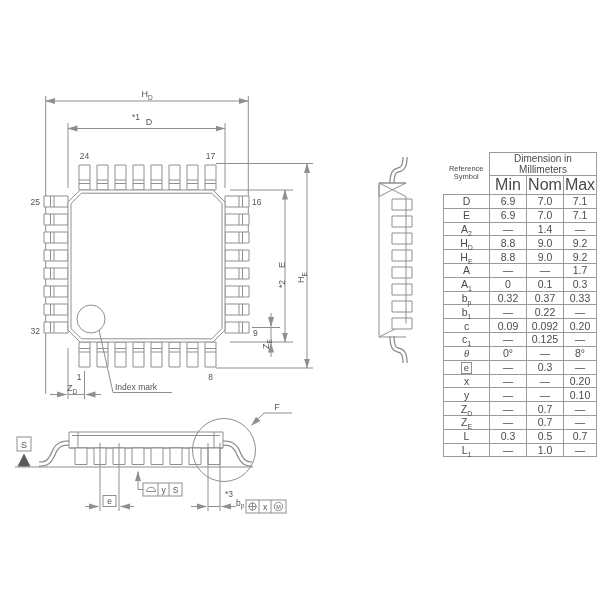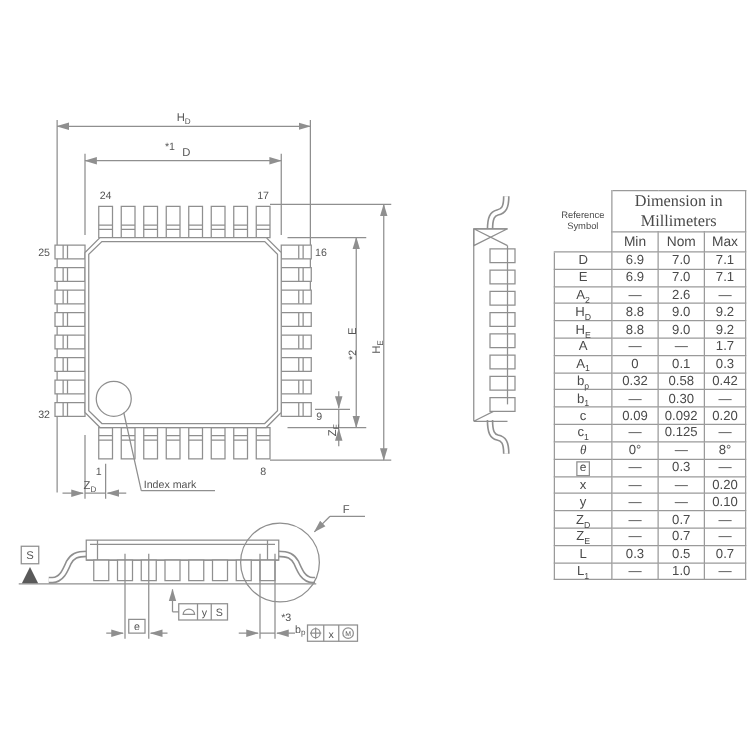--- a/index.html
+++ b/index.html
@@ -14,22 +14,22 @@
   .rb1{fill:none;stroke:#8f8f8f;stroke-width:5.4;}
   .rb2{fill:none;stroke:#fff;stroke-width:2.8;}
   .ss{font-size:6.5px;}
   .tri{fill:#5a5a5a;stroke:none;}
   
   .dim-table{position:absolute;left:443px;top:152px;border-collapse:collapse;table-layout:fixed;
              color:#4a4a4a;}
   .dim-table td,.dim-table th{border:1px solid #9a9a9a;text-align:center;vertical-align:middle;
              padding:0;font-weight:normal;}
   .dim-table .ref-cell{border-left:none;border-top:none;font-size:7.5px;line-height:1.15;}
-  .dim-table .dim-title{font-size:13px;height:14px;font-family:Liberation Serif, serif;}
-  .dim-table .mnm{font-size:11px;height:15px;}
+  .dim-table .dim-title{font-size:10px;height:14px;}
+  .dim-table .mnm{font-size:16px;height:15px;}
   .dim-table td.data{font-size:10.5px;height:12.8px;}
   .dim-table sub{font-size:7px;line-height:0;}
   .theta{font-style:italic;font-family:"Liberation Serif",serif;}
   .boxed{display:inline-block;border:1px solid #8f8f8f;padding:0 2px;font-size:9.5px;line-height:10px;}
 </style>
 </head>
 <body>
 
 <div class="canvas">
 
@@ -182,21 +182,21 @@
         </tr>
   <tr>
           <td class="data"><span>E</span><sub></sub></td>
           <td class="data">6.9</td>
           <td class="data">7.0</td>
           <td class="data">7.1</td>
         </tr>
   <tr>
           <td class="data"><span>A</span><sub>2</sub></td>
           <td class="data">—</td>
-          <td class="data">2.6</td>
+          <td class="data">1.4</td>
           <td class="data">—</td>
         </tr>
   <tr>
           <td class="data"><span>H</span><sub>D</sub></td>
           <td class="data">8.8</td>
           <td class="data">9.0</td>
           <td class="data">9.2</td>
         </tr>
   <tr>
           <td class="data"><span>H</span><sub>E</sub></td>
@@ -212,27 +212,27 @@
         </tr>
   <tr>
           <td class="data"><span>A</span><sub>1</sub></td>
           <td class="data">0</td>
           <td class="data">0.1</td>
           <td class="data">0.3</td>
         </tr>
   <tr>
           <td class="data"><span>b</span><sub>p</sub></td>
           <td class="data">0.32</td>
-          <td class="data">0.58</td>
-          <td class="data">0.42</td>
+          <td class="data">0.37</td>
+          <td class="data">0.33</td>
         </tr>
   <tr>
           <td class="data"><span>b</span><sub>1</sub></td>
           <td class="data">—</td>
-          <td class="data">0.30</td>
+          <td class="data">0.22</td>
           <td class="data">—</td>
         </tr>
   <tr>
           <td class="data"><span>c</span><sub></sub></td>
           <td class="data">0.09</td>
           <td class="data">0.092</td>
           <td class="data">0.20</td>
         </tr>
   <tr>
           <td class="data"><span>c</span><sub>1</sub></td>

